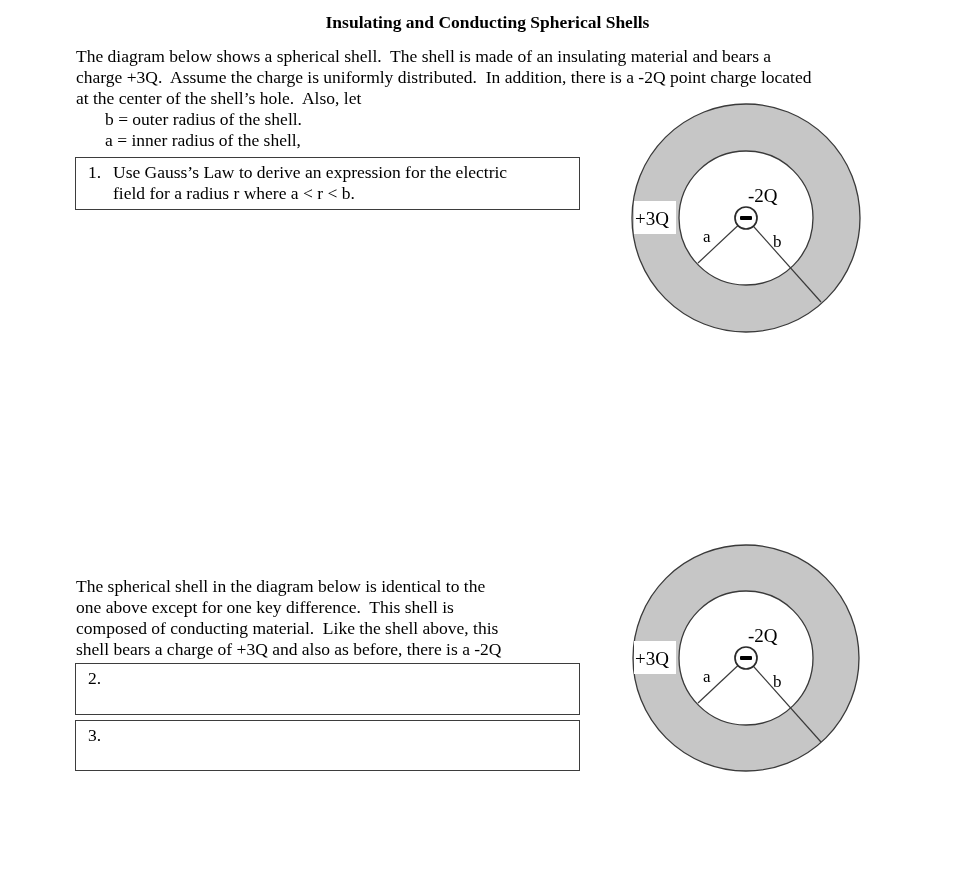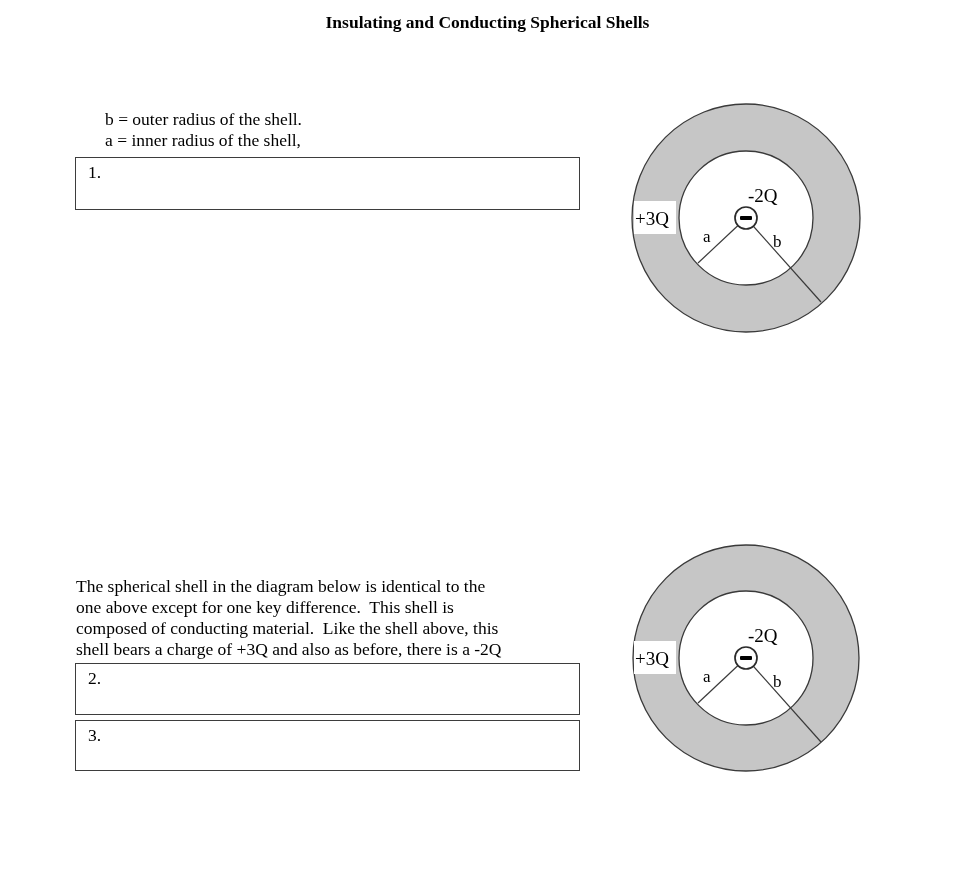--- a/index.html
+++ b/index.html
@@ -58,28 +58,33 @@
   .dlabel-big { font-size: 19px; }
   .dlabel-small { font-size: 17px; }
 </style>
 </head>
 <body>
 
 <div class="page">
 
   <h1 class="title">Insulating and Conducting Spherical Shells</h1>
 
+  <div class="para para-intro">The diagram below shows a spherical shell.  The shell is made of an insulating material and bears a
+charge +3Q.  Assume the charge is uniformly distributed.  In addition, there is a -2Q point charge located
+at the center of the shell’s hole.  Also, let</div>
 
   <div class="defs">
     <div>b = outer radius of the shell.</div>
     <div>a = inner radius of the shell,</div>
   </div>
 
   <div class="qbox qbox-1">
     <span class="qnum">1.</span>
+    <span class="qtext">Use Gauss’s Law to derive an expression for the electric
+field for a radius r where a &lt; r &lt; b.</span>
   </div>
 
   <div class="para para-second">The spherical shell in the diagram below is identical to the
 one above except for one key difference.  This shell is
 composed of conducting material.  Like the shell above, this
 shell bears a charge of +3Q and also as before, there is a -2Q
 point charge located at the center of the shell’s hole.</div>
 
   <div class="qbox qbox-2">
     <span class="qnum">2.</span>

